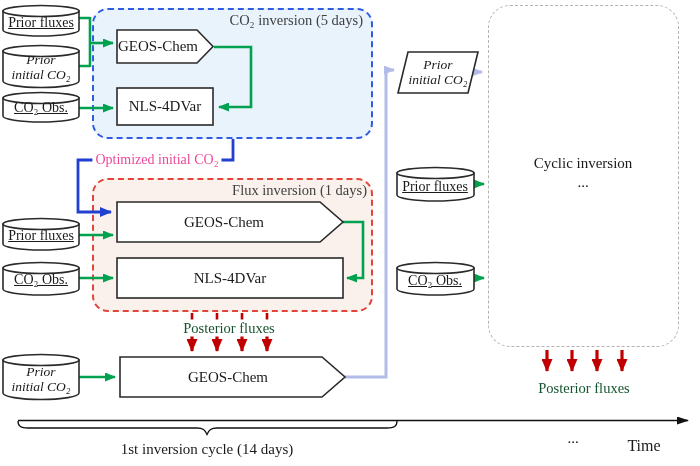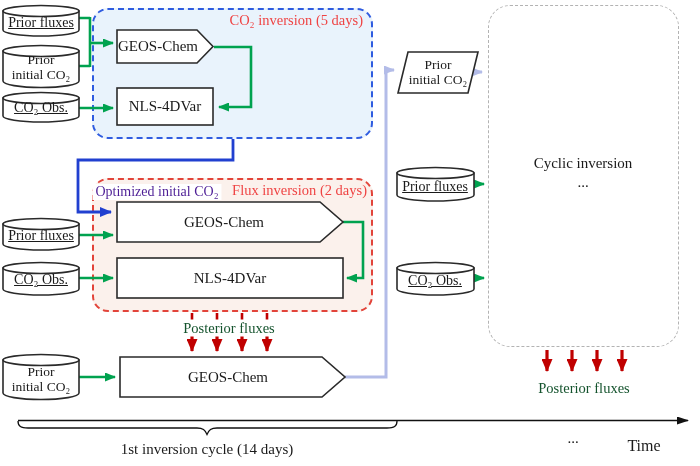--- a/index.html
+++ b/index.html
@@ -8,24 +8,24 @@
   .dashed-box{position:absolute;box-sizing:border-box;z-index:1;}
   #box-co2{left:92px;top:8px;width:281px;height:131px;border:2px dashed #2f5ce0;border-radius:16px;background:#e9f3fc;}
   #box-flux{left:92px;top:178px;width:281px;height:134px;border:2px dashed #e2443a;border-radius:16px;background:#fbf1ec;}
   #box-cyclic{left:488px;top:5px;width:191px;height:342px;border:1.6px dashed #b3b3b3;border-radius:22px;background:#fff;}
   svg.layer{position:absolute;left:0;top:0;z-index:2;}
   .label{position:absolute;z-index:3;white-space:nowrap;}
   .c{transform:translate(-50%,-50%);text-align:center;}
   .r{transform:translate(-100%,-50%);text-align:right;}
   .fs14{font-size:14px;text-decoration:underline;}
   .fs15{font-size:15px;}
-  .two-line{line-height:1.12;font-size:13.5px;}
-  .blue-label{color:#4c1d95;background:#fff;padding:0 3px;font-size:14px;margin-top:32px;}
+  .two-line{line-height:1.12;font-size:13.5px;font-style:italic;}
+  .blue-label{color:#ec4899;background:#fff;padding:0 3px;font-size:14px;}
   .red-label{color:#14532d;background:#fff;padding:0 2px;font-size:14.5px;}
-  .box-title{font-size:14.5px;color:#ef4444;}
+  .box-title{font-size:14.5px;color:#404040;}
 </style>
 </head>
 <body>
 
 <div id="stage">
 
   <div id="box-co2" class="dashed-box"></div>
   <div id="box-flux" class="dashed-box"></div>
   <div id="box-cyclic" class="dashed-box"></div>
 
@@ -139,21 +139,21 @@
       </g>
     </g>
 
     <g stroke="#111" fill="none">
       <path d="M18,420.5 L688,420.5" stroke-width="1.4" marker-end="url(#ah-black)"></path>
       <path d="M18,421 C18,426.5 21,428 28,428 L197,428 C203,428 205,430 207,434.5 C209,430 211,428 217,428 L387,428 C394,428 397,426.5 397,421" stroke-width="1.3"></path>
     </g>
   </svg>
 
   <div class="label r box-title" style="left:363px;top:20px;">CO₂ inversion (5 days)</div>
-  <div class="label r box-title" style="left:367px;top:190px;">Flux inversion (2 days)</div>
+  <div class="label r box-title" style="left:367px;top:190px;">Flux inversion (1 days)</div>
 
   <div class="label c fs14" style="left:41px;top:23px;">Prior fluxes</div>
   <div class="label c two-line" style="left:41px;top:67px;">
     <div>Prior</div>
     <div>initial CO₂</div>
   </div>
   <div class="label c fs14" style="left:41px;top:108px;">CO₂ Obs.</div>
 
   <div class="label c fs15" style="left:158px;top:46px;">GEOS-Chem</div>
   <div class="label c fs15" style="left:165px;top:106px;">NLS-4DVar</div>

